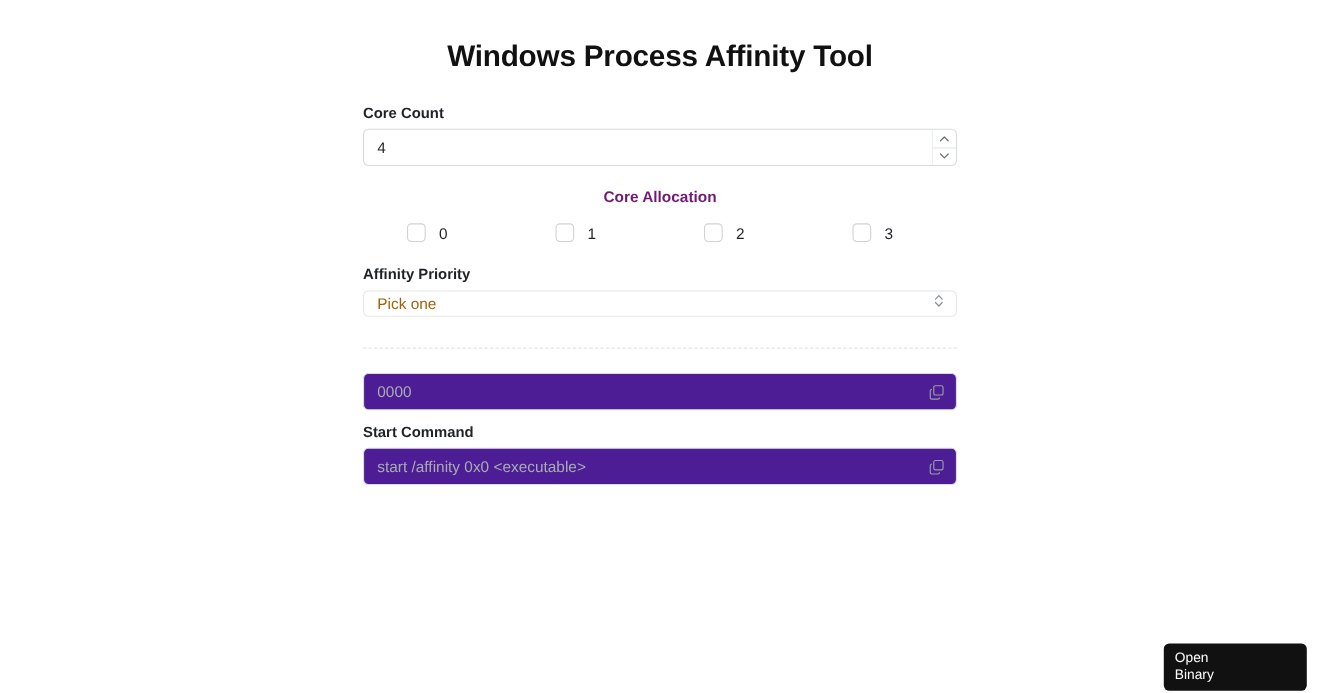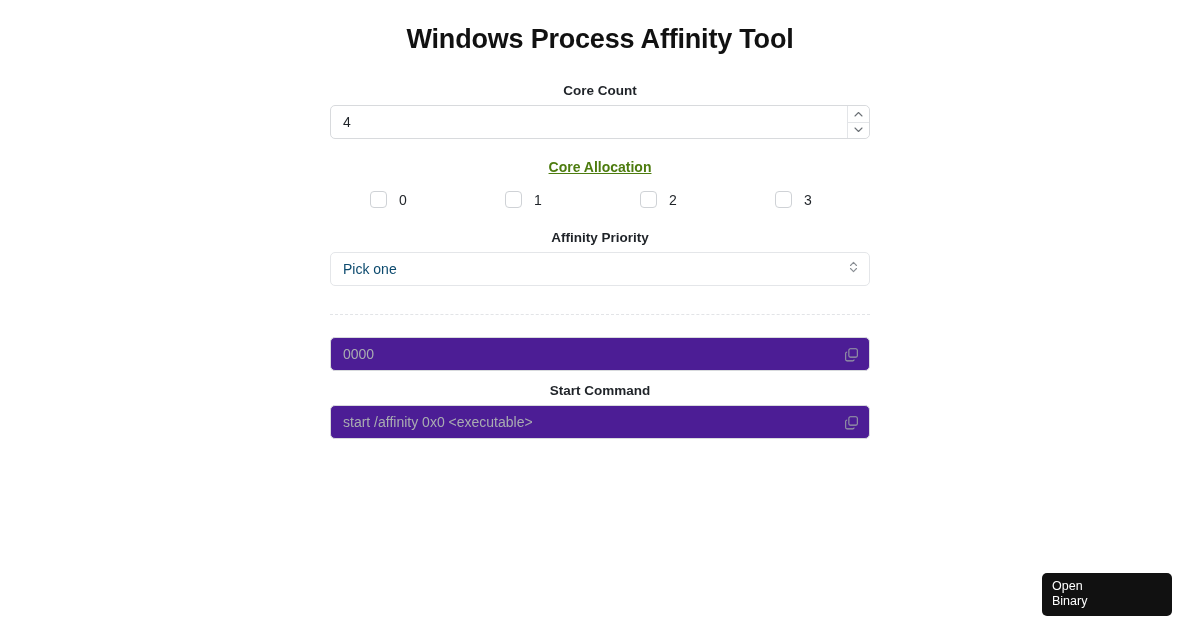--- a/index.html
+++ b/index.html
@@ -13,38 +13,37 @@
     color: #1a1a1a;
     overflow: hidden;
   }
   .page {
     position: relative;
     width: 1200px;
     height: 630px;
   }
   .container {
     width: 540px;
-    margin: 0 auto;
+    margin: 12px auto;
     padding-top: 24px;
   }
   .app-title {
     font-size: 27px;
     font-weight: bold;
     text-align: center;
     margin: 0 0 28px 0;
     letter-spacing: -0.2px;
     color: #111;
   }
   .field-label {
     font-size: 13.5px;
     font-weight: bold;
     color: #1f2328;
     margin-bottom: 7px;
     display: block;
-    text-align: center;
   }
   .input-wrap {
     position: relative;
     width: 100%;
   }
   input.text-input {
     width: 100%;
     height: 34px;
     border: 1px solid #d8dadd;
     border-radius: 5px;
@@ -93,22 +92,21 @@
     display: flex;
     align-items: center;
     justify-content: center;
     cursor: pointer;
   }
   .section-title {
     text-align: center;
     font-size: 14px;
     font-weight: bold;
     margin: 20px 0 16px 0;
-    color: #4d7c0f;
-    text-decoration: underline;
+    color: #701a75;
   }
   .cores-row {
     display: flex;
     justify-content: flex-start;
     margin-bottom: 22px;
   }
   .core-item {
     width: 25%;
     display: flex;
     align-items: center;
@@ -125,27 +123,27 @@
     flex: none;
   }
   .core-item .core-label {
     margin-left: 12px;
     font-size: 14px;
     color: #1f2328;
   }
   .select-wrap { position: relative; width: 100%; }
   select.select-input {
     width: 100%;
-    height: 34px;
+    height: 24px;
     border: 1px solid #e4e6e9;
     border-radius: 5px;
     padding: 0 44px 0 12px;
     font-size: 14px;
     font-family: "Liberation Sans", sans-serif;
-    color: #0c4a6e;
+    color: #a16207;
     background: #fff;
     appearance: none;
     -webkit-appearance: none;
     outline: none;
   }
   .select-chevrons {
     position: absolute;
     right: 12px;
     top: 50%;
     transform: translateY(-50%);
@@ -153,21 +151,21 @@
   }
   hr.divider {
     border: none;
     border-top: 1px dashed #e2e4e7;
     margin: 28px 0 22px 0;
   }
   .field-block { margin-bottom: 12px; }
   .field-block:last-child { margin-bottom: 0; }
   .sandbox-badge {
     position: absolute;
-    right: 28px;
+    right: 12px;
     bottom: 14px;
     width: 130px;
     background: #111111;
     color: #ffffff;
     border-radius: 5px;
     padding: 6px 10px;
     font-size: 12.5px;
     line-height: 1.25;
     cursor: pointer;
   }

